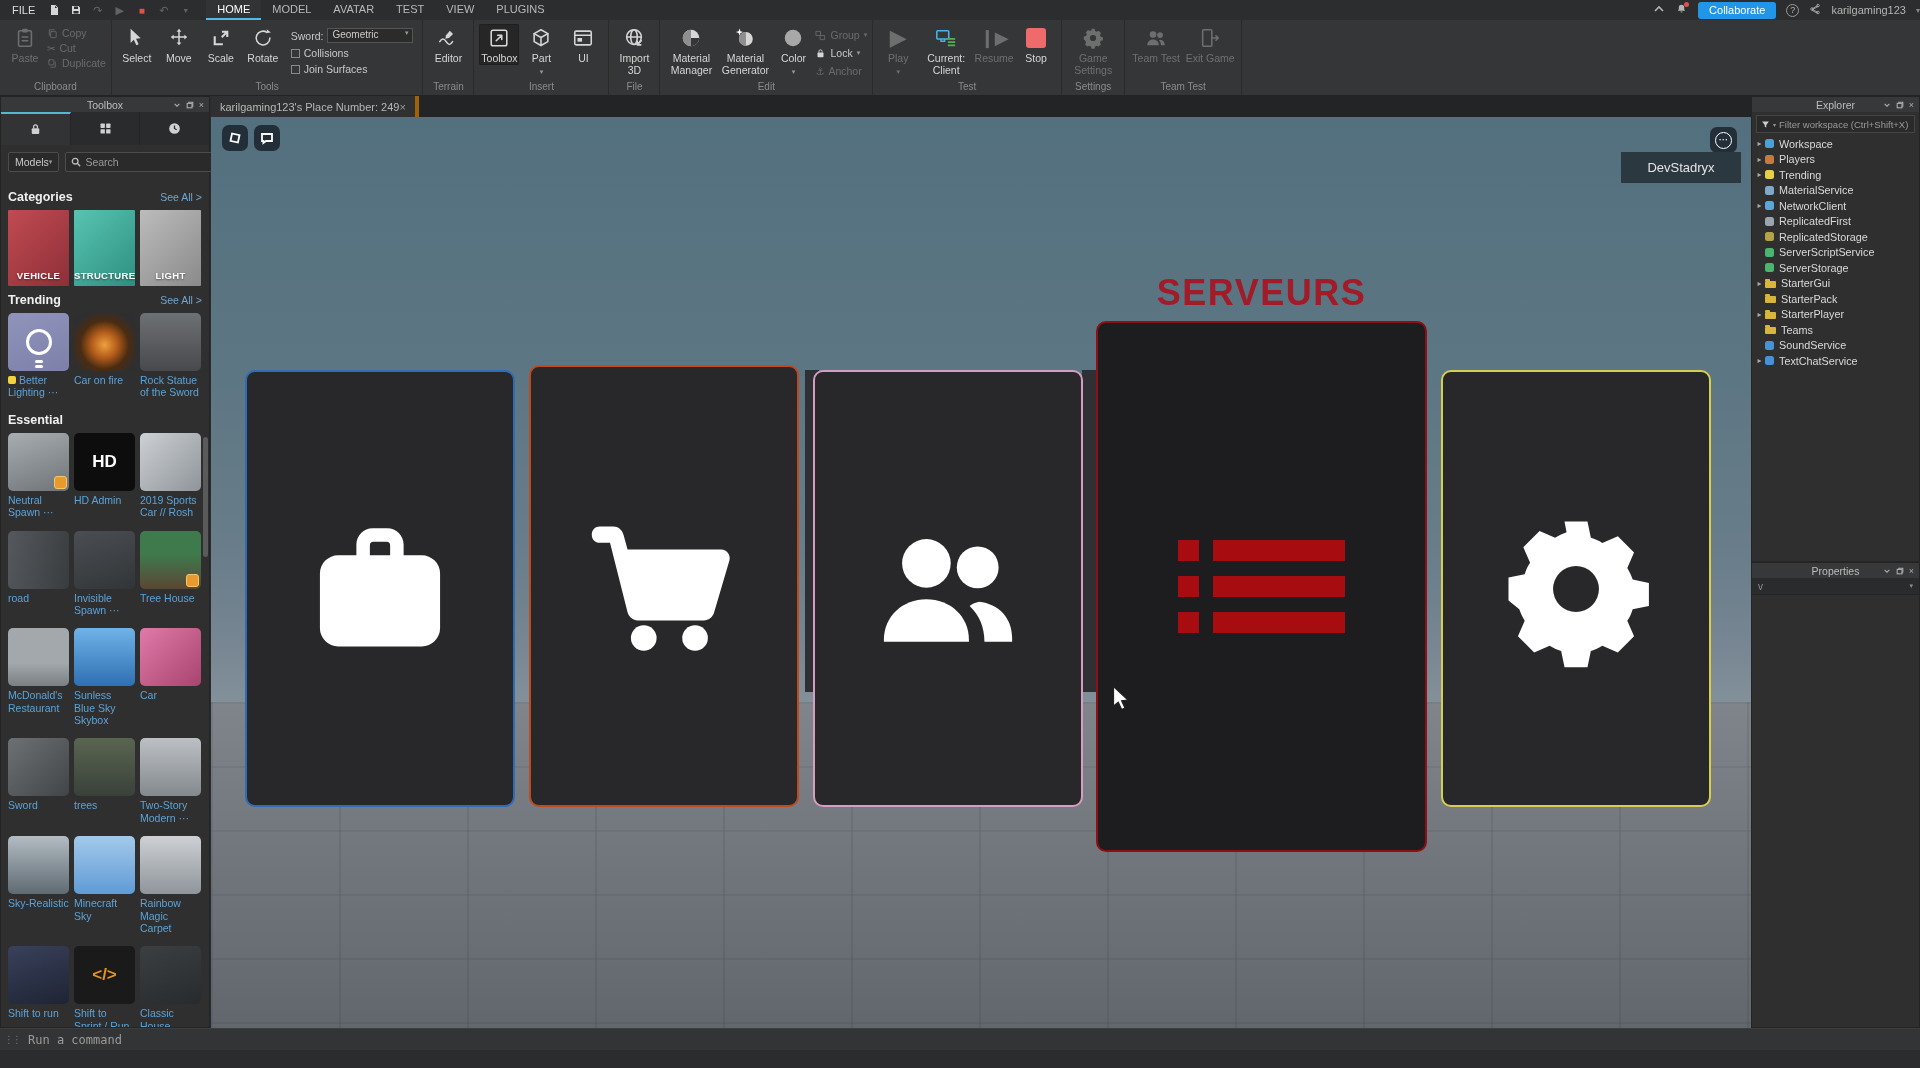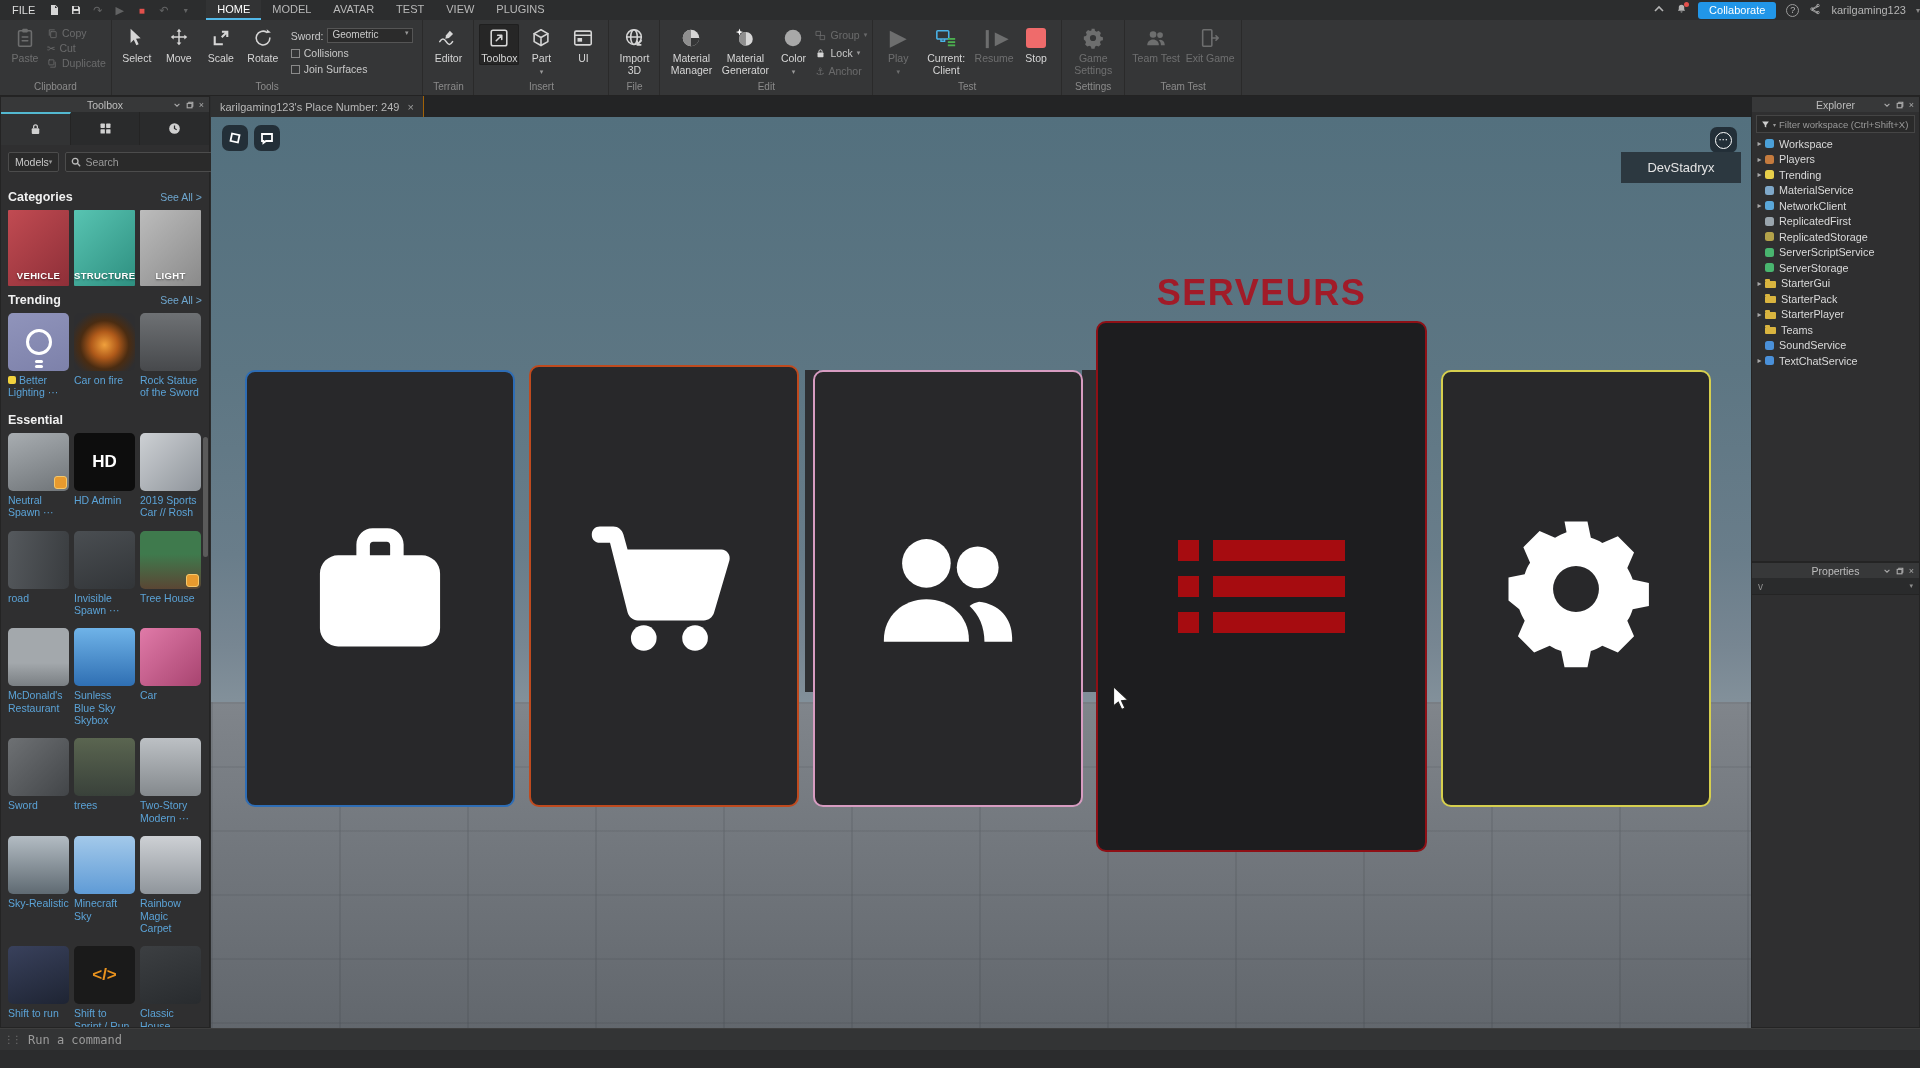--- a/index.html
+++ b/index.html
@@ -42,21 +42,21 @@
   .mode-select { width:86px; height:15px; background:#2b2b2b; border:1px solid #555; color:#ccc; font-size:10px; display:flex; align-items:flex-start; justify-content:space-between; padding:0 4px; }
   .chk { width:9px; height:9px; border:1px solid #8a8a8a; background:transparent; display:inline-block; }
   .pressed { background:#262626; box-shadow:inset 0 0 0 1px #1f1f1f; border-radius:2px; }
   .stop-sq { width:20px; height:20px; background:#ef6b6b; border-radius:3px; }
   .ric-glyph { font-size:18px; color:#d6d6d6; line-height:1; }
   svg.outline { fill:none; stroke:#d6d6d6; stroke-width:1.7; stroke-linecap:round; stroke-linejoin:round; }
   svg.solid { fill:#d6d6d6; }
 
   
   .tabbar { position:absolute; left:211px; top:96px; width:1541px; height:21px; background:#232425; display:flex; align-items:center; z-index:20; }
-  .doc-tab { height:21px; background:#2f3031; color:#b8b8b8; font-size:11px; display:flex; align-items:center; gap:8px; padding:0 9px; border-right:1px solid #a16207; }
+  .doc-tab { height:21px; background:#2f3031; color:#b8b8b8; font-size:11px; display:flex; align-items:center; padding:0 9px; border-right:4px solid #a16207; }
   .doc-tab .tclose { color:#9a9a9a; font-size:11px; }
 
   
   .panel { position:absolute; background:#2f2f30; border:1px solid #242424; display:flex; flex-direction:column; }
   .phead { height:15px; background:#373839; display:flex; align-items:center; font-size:10.5px; color:#bdbdbd; position:relative; flex:none; }
   .phead .ptitle { position:absolute; left:0; right:0; text-align:center; }
   .phead .picons { margin-left:auto; display:flex; align-items:center; gap:5px; padding-right:5px; position:relative; z-index:2; color:#aaa; font-size:9px; }
   .picons svg { width:8px; height:8px; fill:none; stroke:#aaa; stroke-width:1.4; }
 
   

